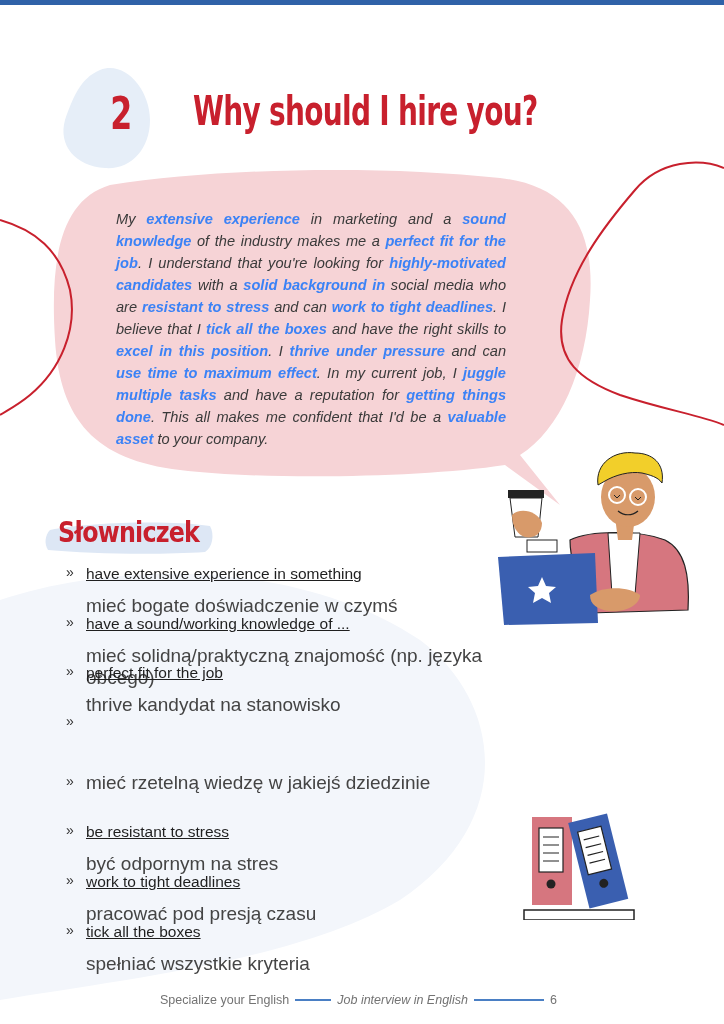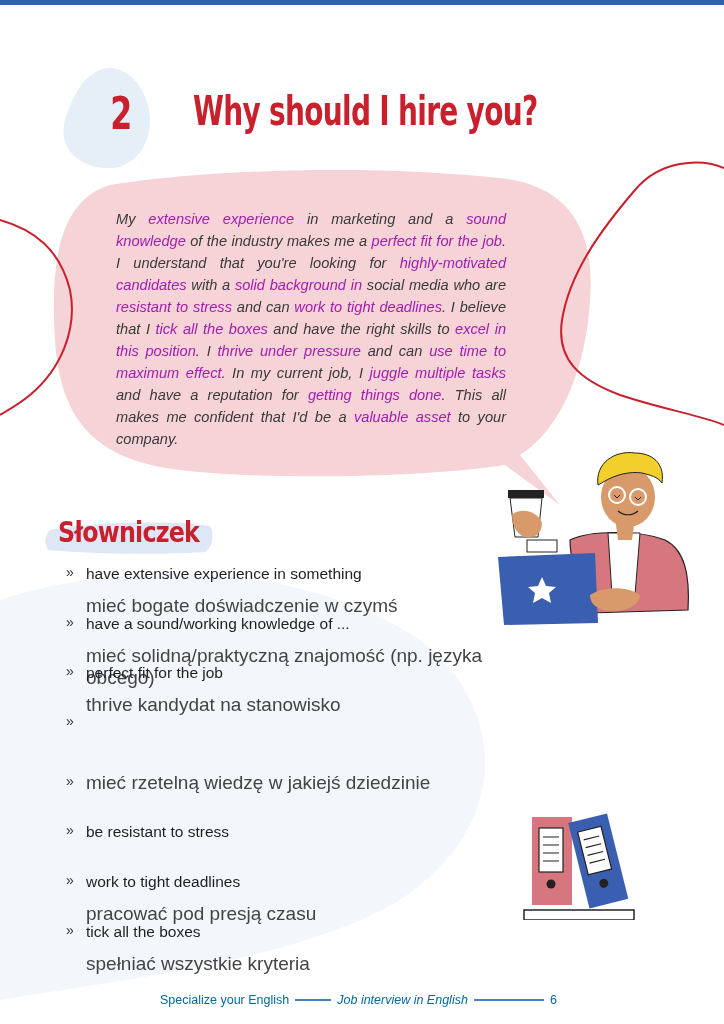--- a/index.html
+++ b/index.html
@@ -21,36 +21,36 @@
       font-family: "DejaVu Sans", sans-serif; font-size: 40px; font-weight: bold;
       color: #c8202d; white-space: nowrap; letter-spacing: -1px;
       transform-origin: left top; transform: scaleX(0.7);
     }
 
     .bubble-text {
       position: absolute; left: 116px; top: 208px; width: 390px;
       font-family: "Liberation Sans", sans-serif; font-size: 14.6px; line-height: 22px;
       font-style: italic; color: #3a3a3a; text-align: justify;
     }
-    .bubble-text b { font-weight: normal; color: #a21caf; margin-top: 15px; }
+    .bubble-text b { font-weight: bold; color: #3b82f6; margin-top: 15px; }
 
     .gloss-title {
       position: absolute; left: 58px; top: 515px;
       font-family: "DejaVu Sans", sans-serif; font-size: 29px; font-weight: bold;
       color: #c8202d; letter-spacing: -1px; transform-origin: left top; transform: scaleX(0.82);
     }
 
     .gloss-list { position: absolute; left: 66px; top: 563px; width: 460px; list-style: none; }
     .gloss-item { position: relative; padding-left: 20px; height: 49.7px; }
     .gloss-bullet { position: absolute; left: 0; top: 1px; font-size: 14px; color: #333; font-family: "Liberation Sans", sans-serif; }
-    .gloss-en { display: block; font-family: "Liberation Sans", sans-serif; font-size: 15.5px; color: #1f1f1f; line-height: 22px; }
+    .gloss-en { display: block; font-family: "Liberation Sans", sans-serif; font-size: 15.5px; color: #1f1f1f; line-height: 22px; text-decoration: underline; }
     .gloss-pl { display: block; font-family: "Liberation Sans", sans-serif; font-size: 19px; color: #444; line-height: 22px; margin-top: 10px; }
 
     .footer { position: absolute; left: 160px; top: 992px; height: 16px; display: flex; align-items: center;
-      font-family: "Liberation Sans", sans-serif; font-size: 12.5px; color: #0369a1; white-space: nowrap; }
+      font-family: "Liberation Sans", sans-serif; font-size: 12.5px; color: #737373; white-space: nowrap; }
     .footer .rule { display: inline-block; height: 1.5px; background: #4a7fc4; margin: 0 6px; }
     .footer .rule1 { width: 36px; }
     .footer .rule2 { width: 70px; }
     .footer .sub { font-style: italic; }
 
     .illus-person { position: absolute; left: 490px; top: 445px; width: 234px; height: 185px; }
     .illus-binders { position: absolute; left: 520px; top: 795px; width: 125px; height: 125px; }
   </style>
 </head>
 <body>
@@ -98,20 +98,21 @@
   <li class="gloss-item">
     <span class="gloss-bullet">»</span>
   </li>
   <li class="gloss-item">
     <span class="gloss-bullet">»</span>
     <span class="gloss-pl">mieć rzetelną wiedzę w jakiejś dziedzinie</span>
   </li>
   <li class="gloss-item">
     <span class="gloss-bullet">»</span>
     <span class="gloss-en">be resistant to stress</span>
+    <span class="gloss-pl">być odpornym na stres</span>
   </li>
   <li class="gloss-item">
     <span class="gloss-bullet">»</span>
     <span class="gloss-en">work to tight deadlines</span>
     <span class="gloss-pl">pracować pod presją czasu</span>
   </li>
   <li class="gloss-item">
     <span class="gloss-bullet">»</span>
     <span class="gloss-en">tick all the boxes</span>
     <span class="gloss-pl">spełniać wszystkie kryteria</span>

